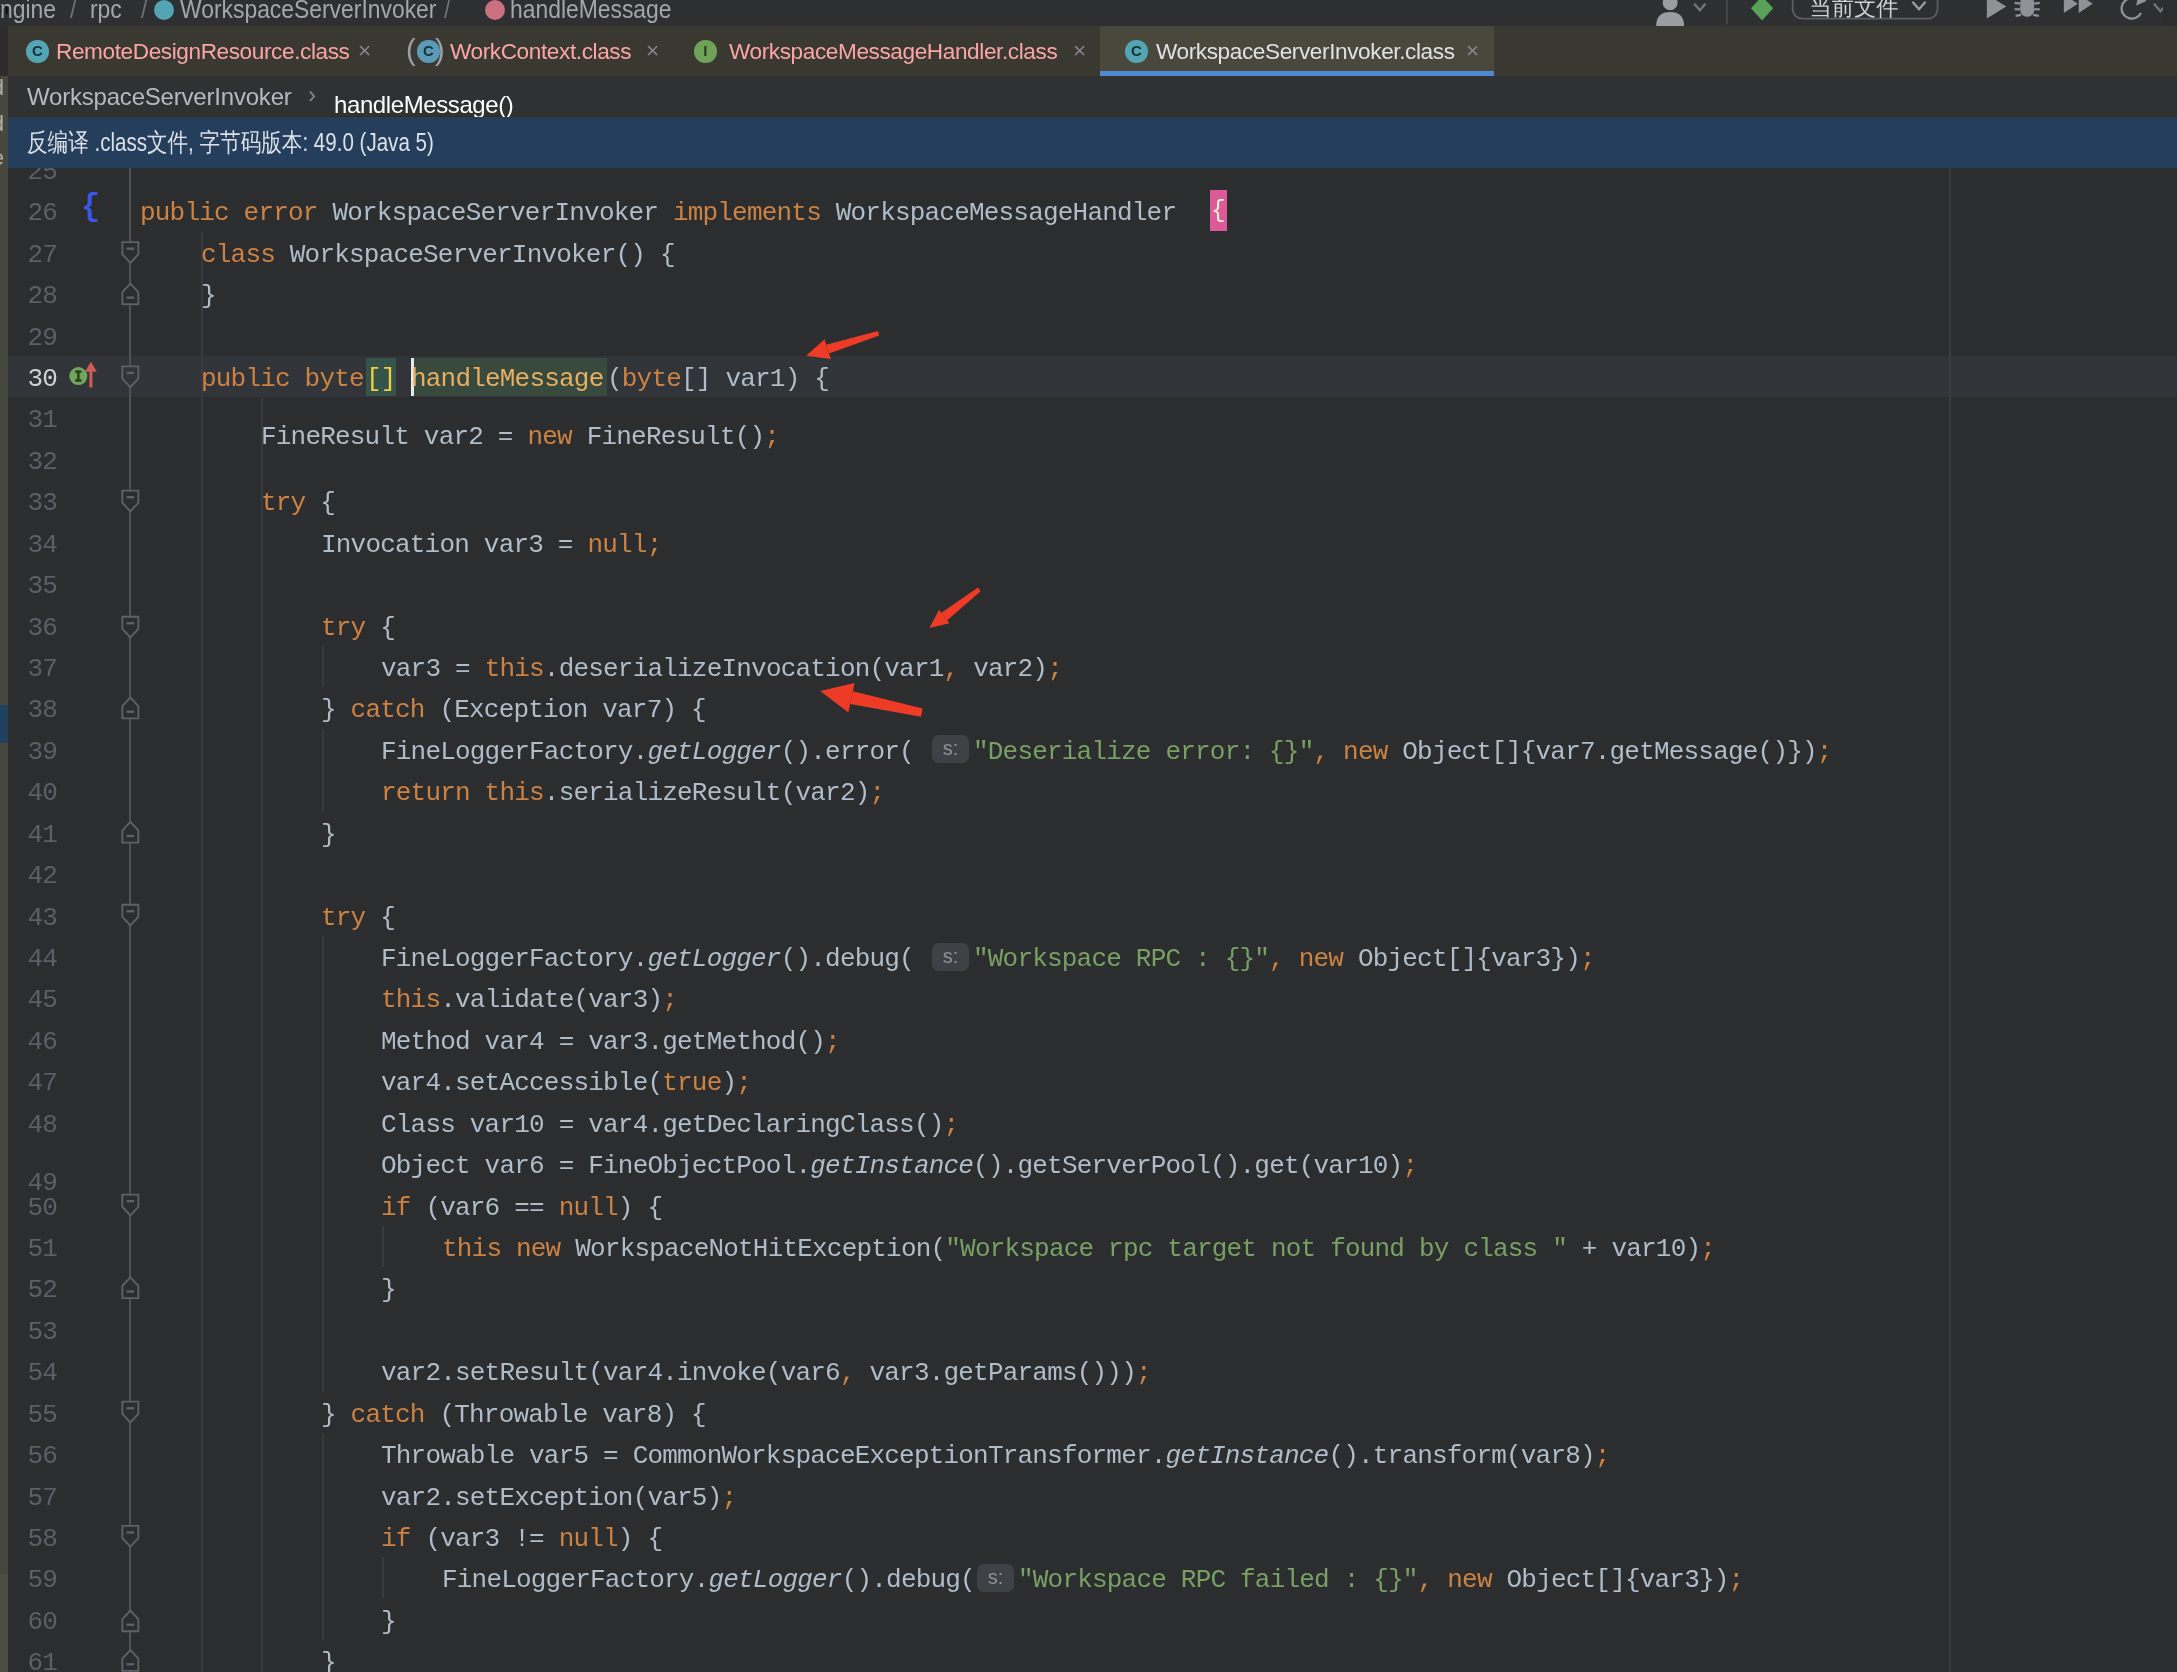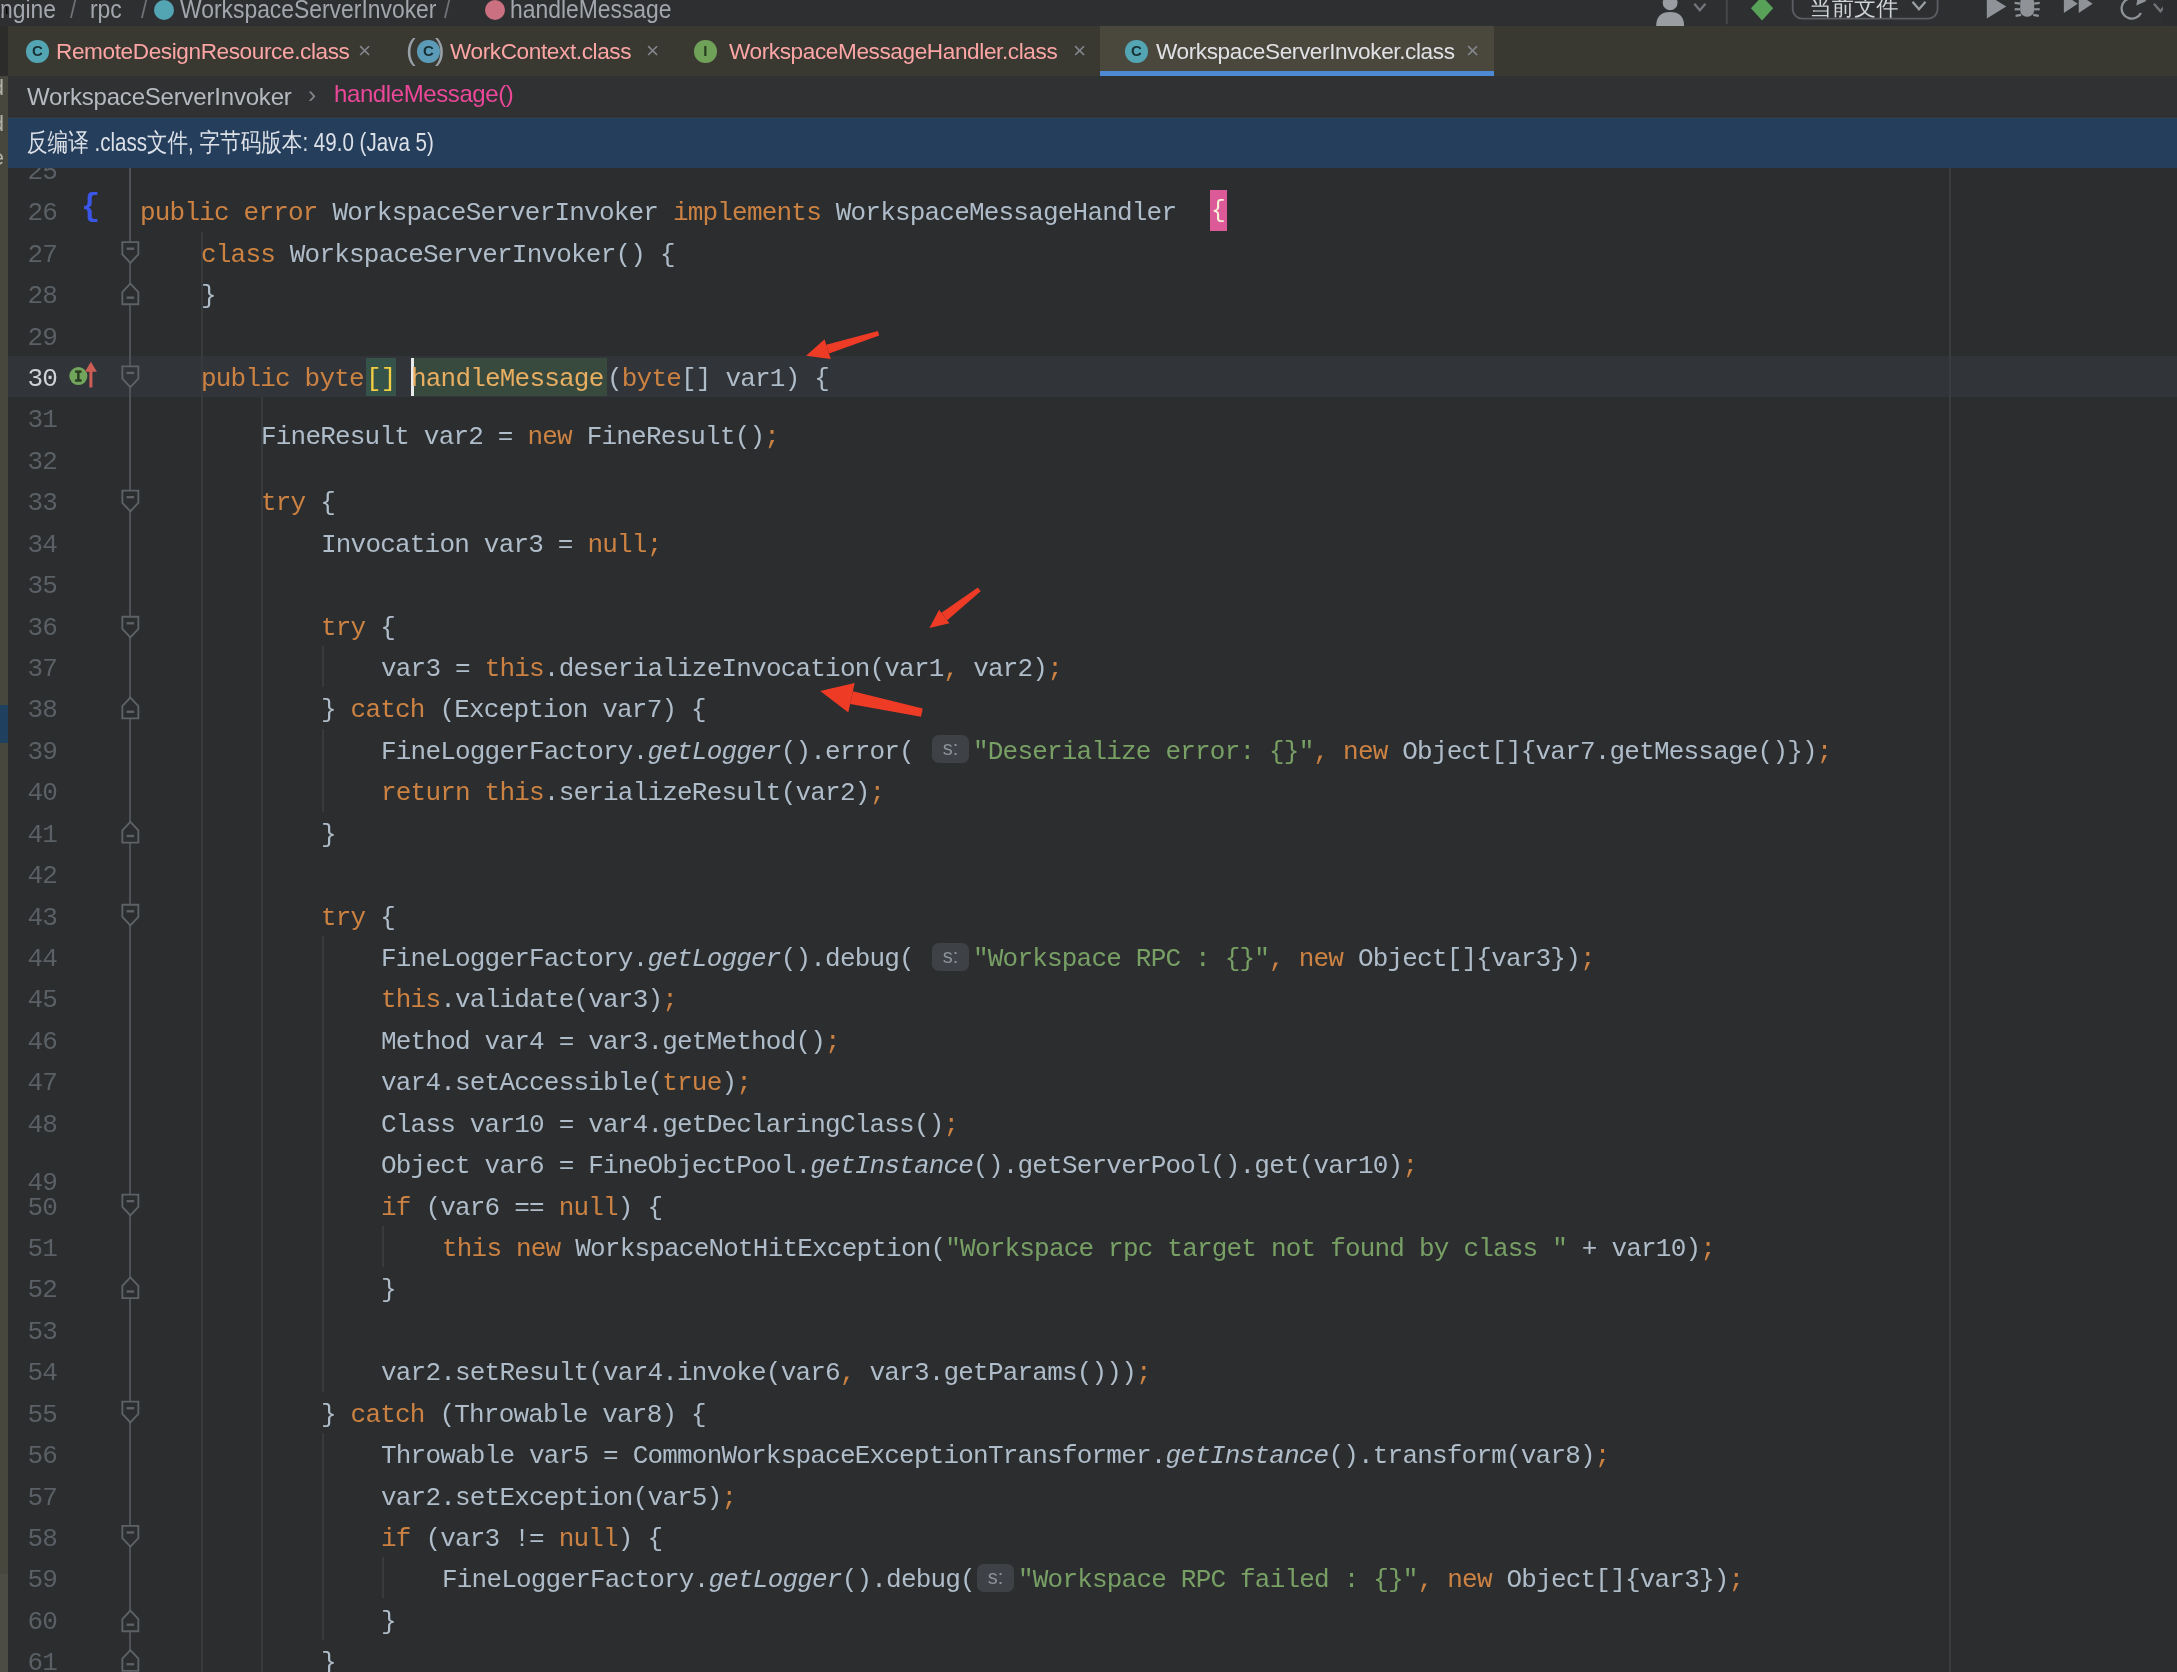--- a/index.html
+++ b/index.html
@@ -189,21 +189,21 @@
 <div class="abs" style="left:694px;top:40px;width:22.6px;height:22.6px;border-radius:50%;background:#70a158;color:#273e1e;font-size:15px;font-weight:bold;line-height:22.6px;text-align:center">I</div>
 <div class="tl" style="left:729px;top:41px">WorkspaceMessageHandler.class</div>
 <div class="x" style="left:1073px;top:40px">×</div>
 <div class="abs" style="left:1125px;top:40px;width:22.6px;height:22.6px;border-radius:50%;background:#53a5b4;color:#173033;font-size:15px;font-weight:bold;line-height:22.6px;text-align:center">C</div>
 <div class="tl" style="left:1156px;top:41px;color:#dfe1e5">WorkspaceServerInvoker.class</div>
 <div class="x" style="left:1466px;top:40px">×</div>
 <div class="abs" style="left:0;top:26px;width:7.5px;height:50px;background:#2c2d2b"></div>
 <div class="abs" style="left:0;top:76px;width:2177px;height:40px;background:#2f3133"></div>
 <div class="abs" style="left:27px;top:85px;font-size:24px;letter-spacing:-0.2px;line-height:23.5px;color:#b6bac0">WorkspaceServerInvoker</div>
 <div class="abs" style="left:308px;top:83px;font-size:24.5px;line-height:24.5px;color:#83878d">›</div>
-<div class="abs" style="left:334px;top:82px;font-size:24px;letter-spacing:-0.4px;line-height:23.5px;color:#ec4899">handleMessage()</div>
+<div class="abs" style="left:334px;top:93px;font-size:24px;letter-spacing:-0.4px;line-height:23.5px;color:#ffffff">handleMessage()</div>
 <div class="abs" style="left:0;top:117px;width:2177px;height:51px;background:#253e5c;border-top:1.9px solid #383b3e"></div>
 <div class="abs" style="left:27px;top:128px;font-size:25.4px;line-height:28px;color:#dce1e8;white-space:pre;transform:scaleX(0.81);transform-origin:0 0">反编译 .class文件, 字节码版本: 49.0 (Java 5)</div>
 <div class="abs" style="left:0;top:76px;width:7.5px;height:1596px;background:#48473d;overflow:hidden">
 <div class="abs" style="left:-8.5px;top:0.9px;font-size:22.6px;line-height:22.6px;color:#adafa5">d</div>
 <div class="abs" style="left:-8.5px;top:37px;font-size:22.6px;line-height:22.6px;color:#adafa5">d</div>
 <div class="abs" style="left:-8.5px;top:71px;font-size:22.6px;line-height:22.6px;color:#adafa5">e</div>
 <div class="abs" style="left:0;top:629px;width:7.5px;height:38px;background:#204060"></div>
 <div class="abs" style="left:0;top:1498px;width:7.5px;height:98px;background:#4d4c44"></div>
 </div>
 <svg class="abs" style="left:0;top:0;pointer-events:none" width="2177" height="1672" viewBox="0 0 2312 1776">

